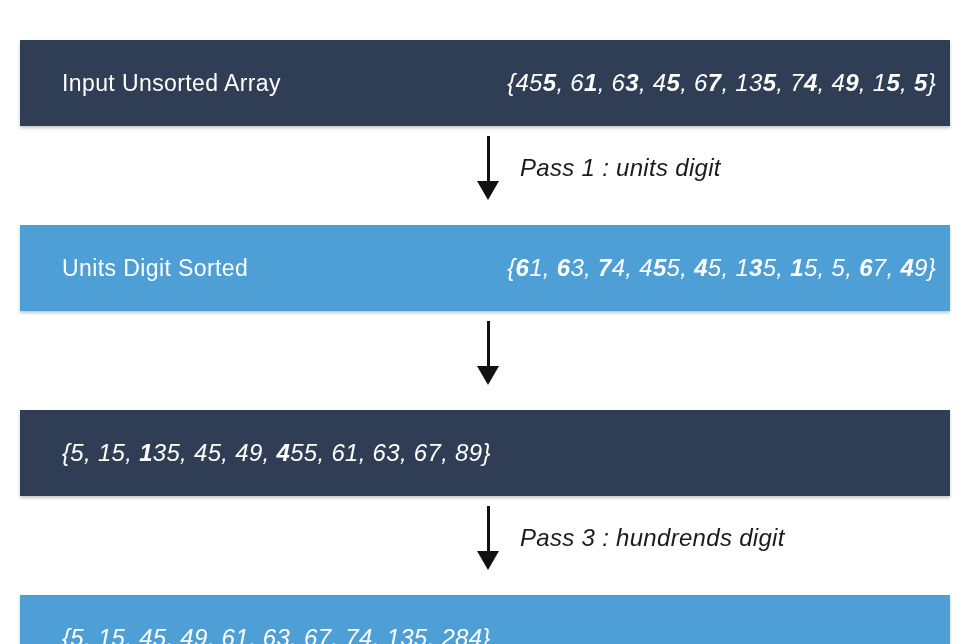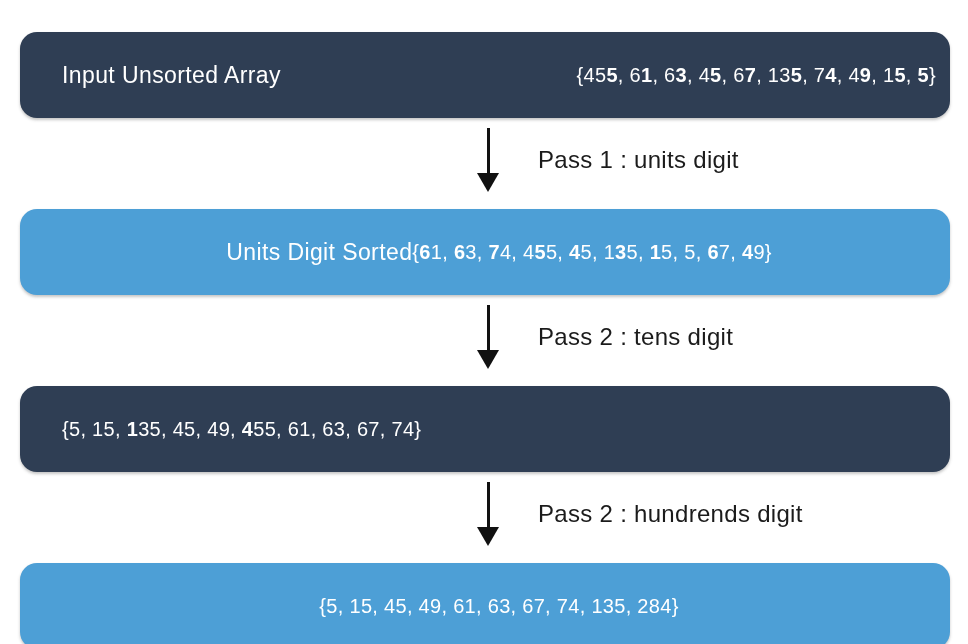--- a/index.html
+++ b/index.html
@@ -12,43 +12,43 @@
     position: relative;
     width: 968px;
     height: 644px;
     background: var(--bg, #ffffff);
     overflow: hidden;
     padding-top: 24px;
     box-sizing: border-box;
   }
   .bar {
     height: 86px;
-    margin: 8px 18px 0 20px;
+    margin: 16px 18px 0 20px;
     display: flex;
     align-items: center;
     justify-content: space-between;
     box-sizing: border-box;
     padding-left: 42px;
     padding-right: 14px;
     box-shadow: 0 2px 3px rgba(90, 90, 90, 0.35);
-    border-radius: 17px;
   }
   .bar.dark { background: var(--dark-bar, #2F3E54); }
-  .bar.blue { background: var(--blue-bar, #4D9FD6); justify-content: center; }
+  .bar.blue { background: var(--blue-bar, #4D9FD6); }
   .bar-label {
     color: var(--bar-text, #ffffff);
     font-size: 23px;
     letter-spacing: 0.4px;
     white-space: nowrap;
   }
   .bar-array {
     color: var(--bar-text, #ffffff);
-    font-size: 20px;
+    font-size: 24px;
     letter-spacing: 0.3px;
     white-space: nowrap;
+    font-style: italic;
   }
   .bar-array .b { font-weight: 800; }
   .connector {
     height: 83px;
     display: flex;
     align-items: center;
   }
   .arrow {
     margin-left: 476px;
     width: 24px;
@@ -62,25 +62,26 @@
     background: var(--arrow, #111111);
   }
   .arrow .head {
     width: 0;
     height: 0;
     border-left: 11px solid transparent;
     border-right: 11px solid transparent;
     border-top: 19px solid var(--arrow, #111111);
   }
   .pass-label {
-    margin-left: 38px;
+    margin-left: 20px;
     font-size: 24px;
     color: var(--pass-text, #1b1b1b);
     letter-spacing: 0.3px;
     white-space: nowrap;
+    font-style: italic;
   }
 </style>
 </head>
 <body>
 
 <div class="canvas">
 
   <div class="bar dark">
     <span class="bar-label">Input Unsorted Array</span>
     <span class="bar-array"><span>{45</span><span class="b">5</span><span>, 6</span><span class="b">1</span><span>, 6</span><span class="b">3</span><span>, 4</span><span class="b">5</span><span>, 6</span><span class="b">7</span><span>, 13</span><span class="b">5</span><span>, 7</span><span class="b">4</span><span>, 4</span><span class="b">9</span><span>, 1</span><span class="b">5</span><span>, </span><span class="b">5</span><span>}</span></span>
@@ -97,32 +98,31 @@
   <div class="bar blue">
     <span class="bar-label">Units Digit Sorted</span>
     <span class="bar-array"><span>{</span><span class="b">6</span><span>1, </span><span class="b">6</span><span>3, </span><span class="b">7</span><span>4, 4</span><span class="b">5</span><span>5, </span><span class="b">4</span><span>5, 1</span><span class="b">3</span><span>5, </span><span class="b">1</span><span>5, 5, </span><span class="b">6</span><span>7, </span><span class="b">4</span><span>9}</span></span>
   </div>
 
   <div class="connector">
     <div class="arrow">
       <div class="shaft"></div>
       <div class="head"></div>
     </div>
-    <span class="pass-label">Pass 2 : tens digit</span>
   </div>
 
   <div class="bar dark">
-    <span class="bar-array"><span>{5, 15, </span><span class="b">1</span><span>35, 45, 49, </span><span class="b">4</span><span>55, 61, 63, 67, 74}</span></span>
+    <span class="bar-array"><span>{5, 15, </span><span class="b">1</span><span>35, 45, 49, </span><span class="b">4</span><span>55, 61, 63, 67, 89}</span></span>
   </div>
 
   <div class="connector">
     <div class="arrow">
       <div class="shaft"></div>
       <div class="head"></div>
     </div>
-    <span class="pass-label">Pass 2 : hundrends digit</span>
+    <span class="pass-label">Pass 3 : hundrends digit</span>
   </div>
 
   <div class="bar blue">
     <span class="bar-array"><span>{5, 15, 45, 49, 61, 63, 67, 74, 135, 284}</span></span>
   </div>
 
 </div>
 
 </body></html>

